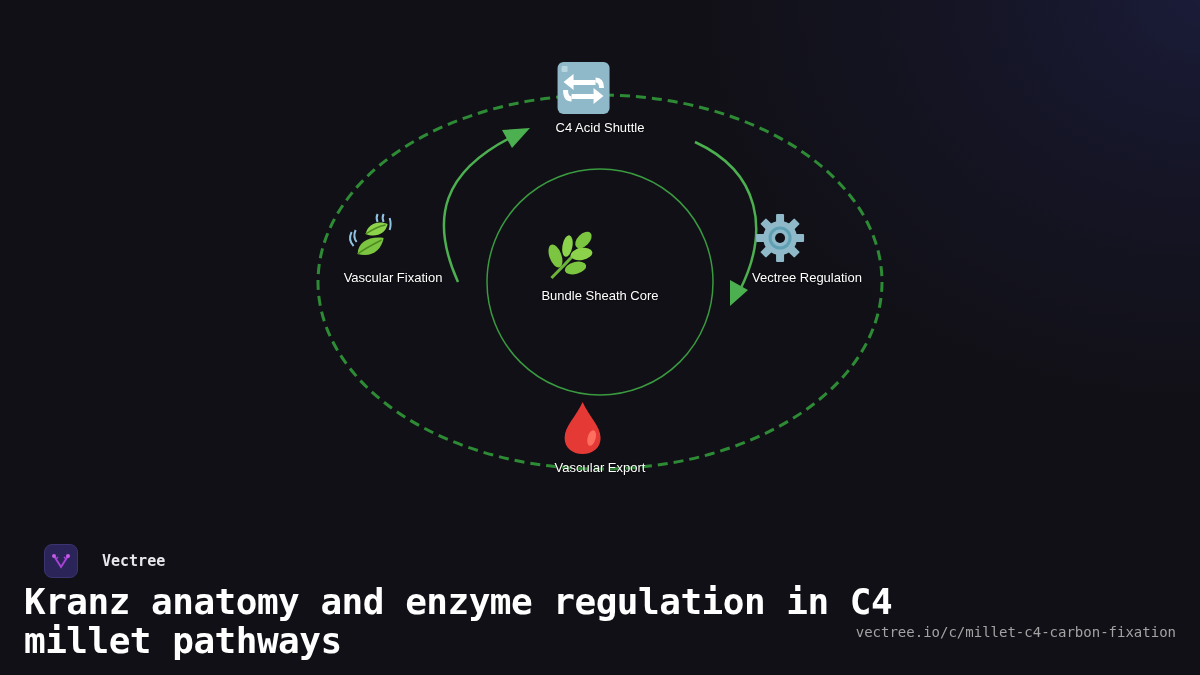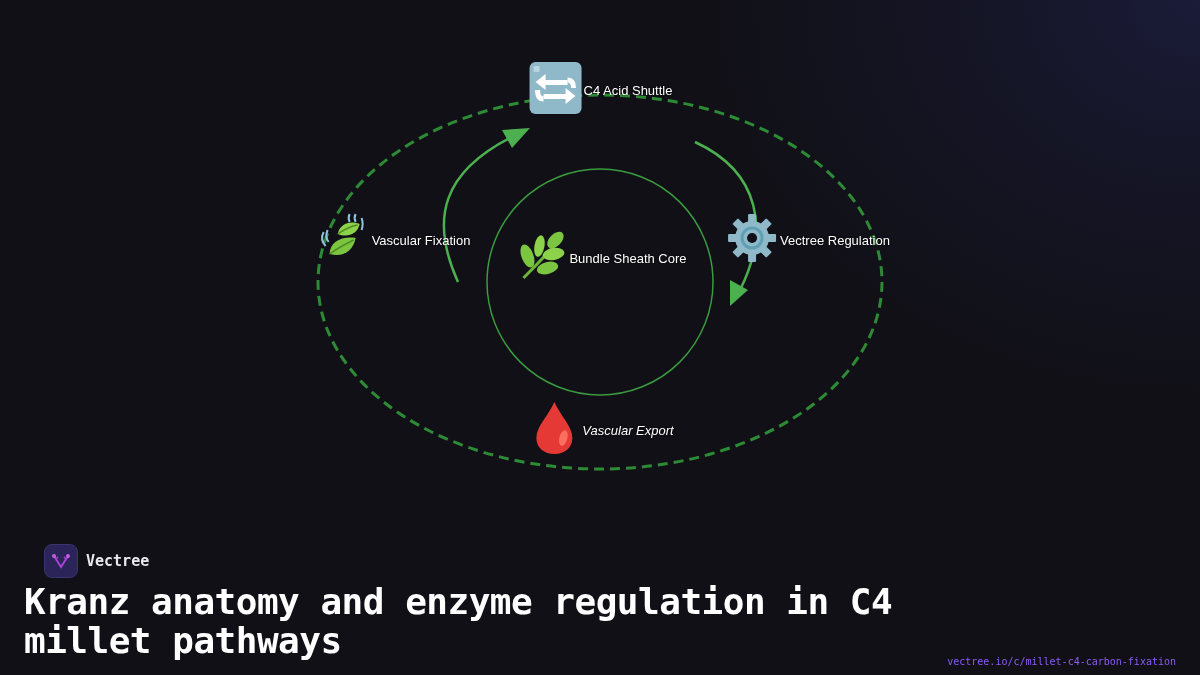--- a/index.html
+++ b/index.html
@@ -15,55 +15,55 @@
       background:
         radial-gradient(ellipse 520px 420px at 1200px 0px, rgba(28,30,62,0.85) 0%, rgba(24,26,52,0.55) 40%, rgba(17,16,22,0) 100%);
       pointer-events: none;
     }
     .diagram {
       position: absolute; left: 0; top: 0; width: 1200px; height: 520px;
     }
     .diagram svg { position: absolute; left: 0; top: 0; }
     .node {
       position: absolute;
-      display: flex; flex-direction: row; align-items: center;
+      display: flex; flex-direction: column; align-items: center;
       transform: translateX(-50%);
     }
     .node .label {
       font-size: 13px; color: #ffffff; white-space: nowrap;
       margin-top: 4px;
       text-shadow: 0 0 2px rgba(0,0,0,0.8);
     }
     .icon-box {
       width: 56px; height: 56px; border-radius: 8px;
       display: flex; align-items: center; justify-content: center;
     }
     .footer-brand {
       position: absolute; left: 24px; top: 544px;
-      display: flex; align-items: center; gap: 8px; padding-left: 20px;
+      display: flex; align-items: center; gap: 24px; padding-left: 20px;
     }
     .logo {
       width: 34px; height: 34px; border-radius: 8px;
       background: #2a2458; border: 1px solid #3a3470;
       display: flex; align-items: center; justify-content: center;
     }
     .brand-name {
       font-family: "DejaVu Sans Mono", monospace;
       font-weight: bold; font-size: 15px; color: #e8e8ec;
     }
     .title {
       position: absolute; left: 24px; top: 582px;
       font-family: "DejaVu Sans Mono", monospace;
       font-weight: bold; font-size: 36px; line-height: 39px;
       color: #ffffff; width: 880px; letter-spacing: -0.5px;
     }
     .url {
       position: absolute; right: 24px; top: 624px;
       font-family: "DejaVu Sans Mono", monospace;
-      font-size: 10px; color: #8b5cf6; margin-top: 32px;
+      font-size: 14px; color: #a3a3a3;
     }
   </style>
 </head>
 <body>
 
 <div class="bg-glow"></div>
 
 <div class="diagram">
   <svg width="1200" height="520" viewBox="0 0 1200 520">
     <defs>
@@ -142,21 +142,21 @@
         <ellipse cx="14" cy="28" rx="6" ry="12" fill="#7cc540" transform="rotate(-20 14 28)"></ellipse>
         <ellipse cx="26" cy="18" rx="5" ry="11" fill="#8cd24a" transform="rotate(10 26 18)"></ellipse>
         <ellipse cx="42" cy="12" rx="6" ry="10" fill="#7cc540" transform="rotate(45 42 12)"></ellipse>
         <ellipse cx="40" cy="26" rx="6" ry="11" fill="#8cd24a" transform="rotate(80 40 26)"></ellipse>
         <ellipse cx="34" cy="40" rx="6" ry="11" fill="#7cc540" transform="rotate(75 34 40)"></ellipse>
       </svg>
     </div>
     <span class="label">Bundle Sheath Core</span>
   </div>
 
-  <div class="node" style="left:600px; top:400px;font-style:italic;">
+  <div class="node" style="left:600px; top:400px;">
     <div class="icon-box">
       <svg width="56" height="56" viewBox="0 0 56 56">
         <path d="M28,2 C22,16 10,26 10,38 C10,48 18,54 28,54 C38,54 46,48 46,38 C46,26 34,16 28,2 Z" fill="#e53935"></path>
         <ellipse cx="37" cy="38" rx="4" ry="8" fill="#ff6f60" transform="rotate(15 37 38)"></ellipse>
       </svg>
     </div>
     <span class="label">Vascular Export</span>
   </div>
 </div>
 

